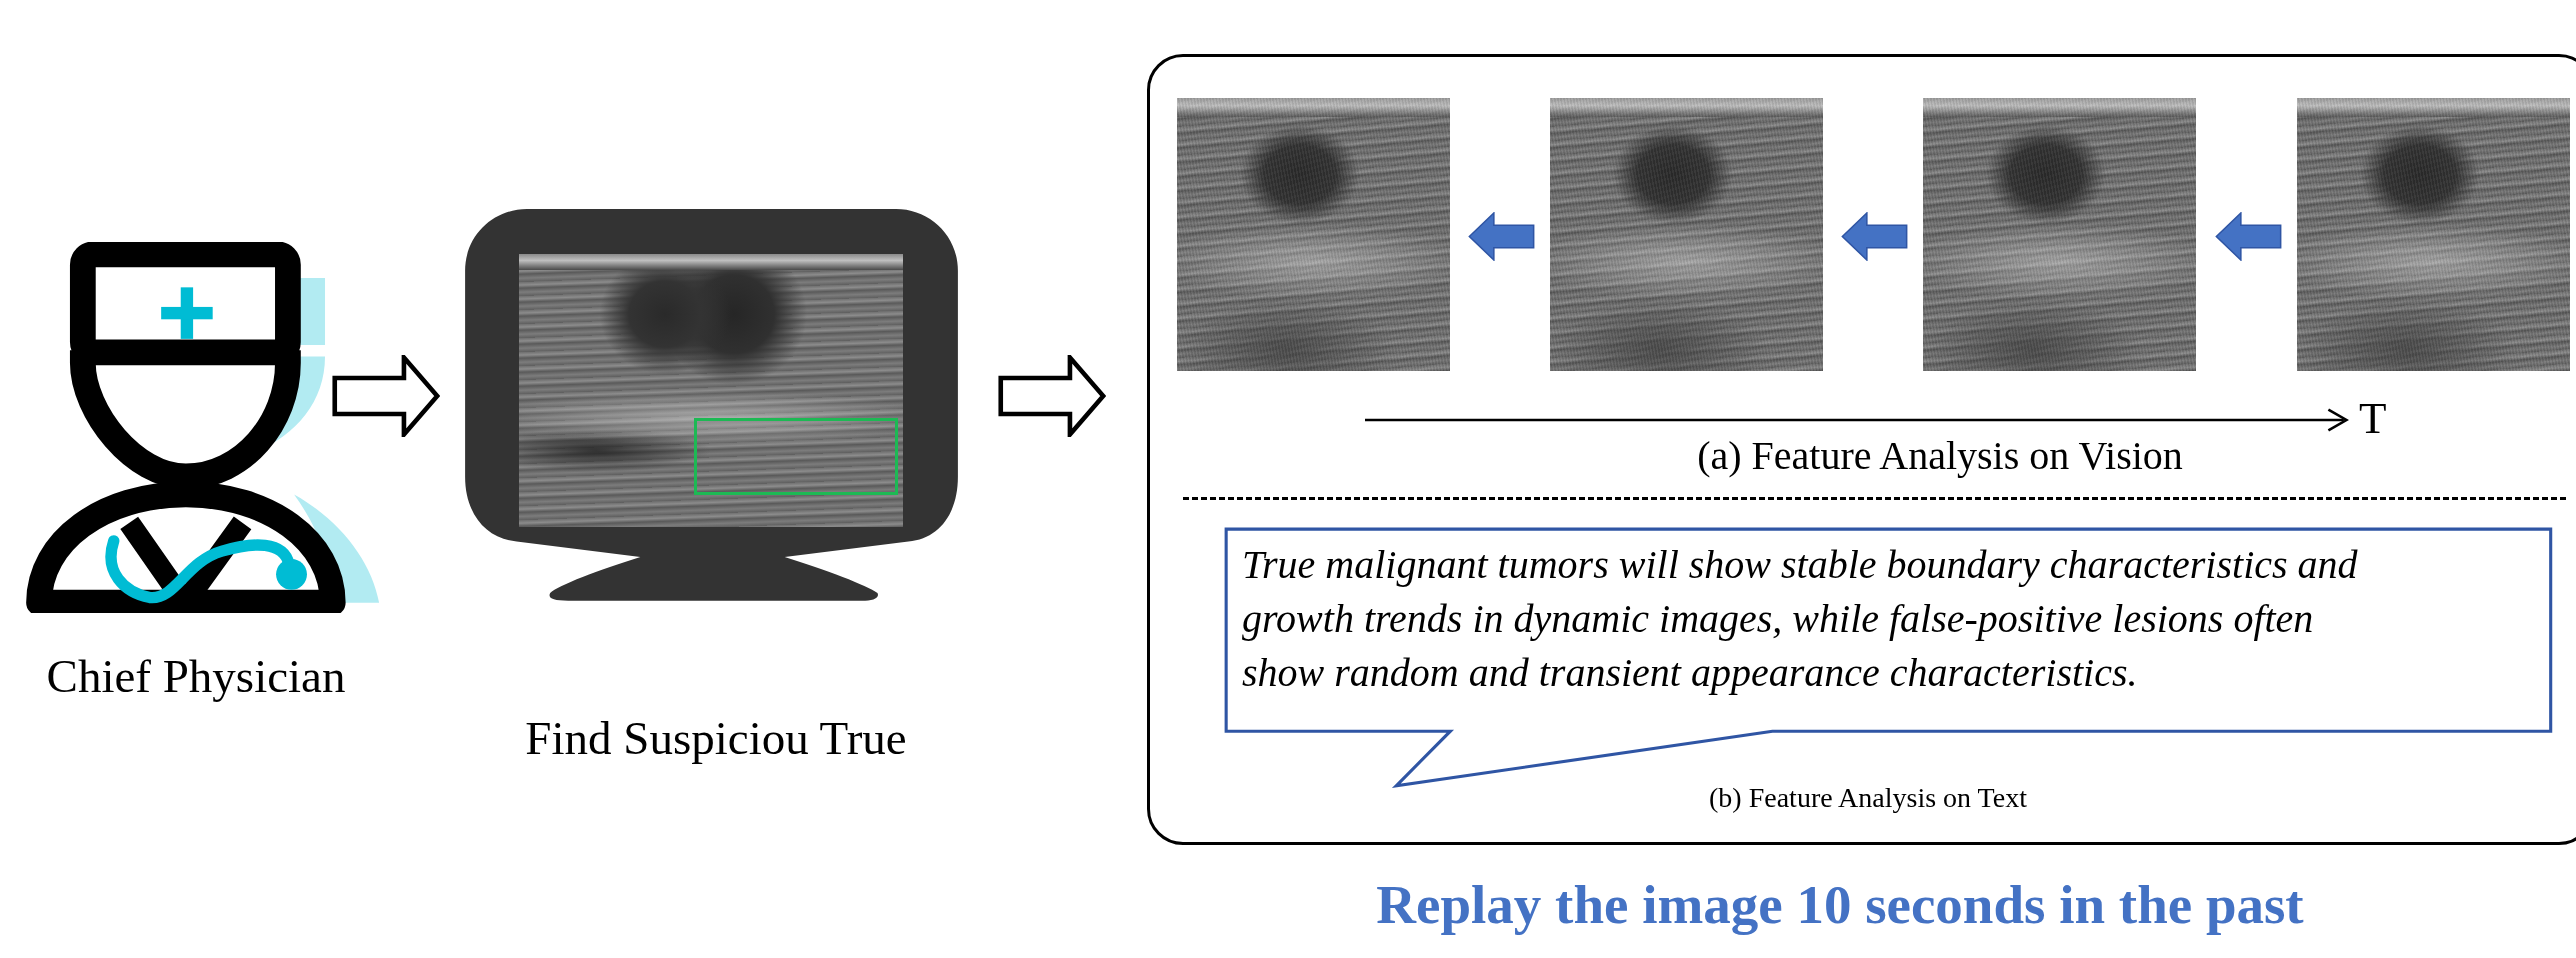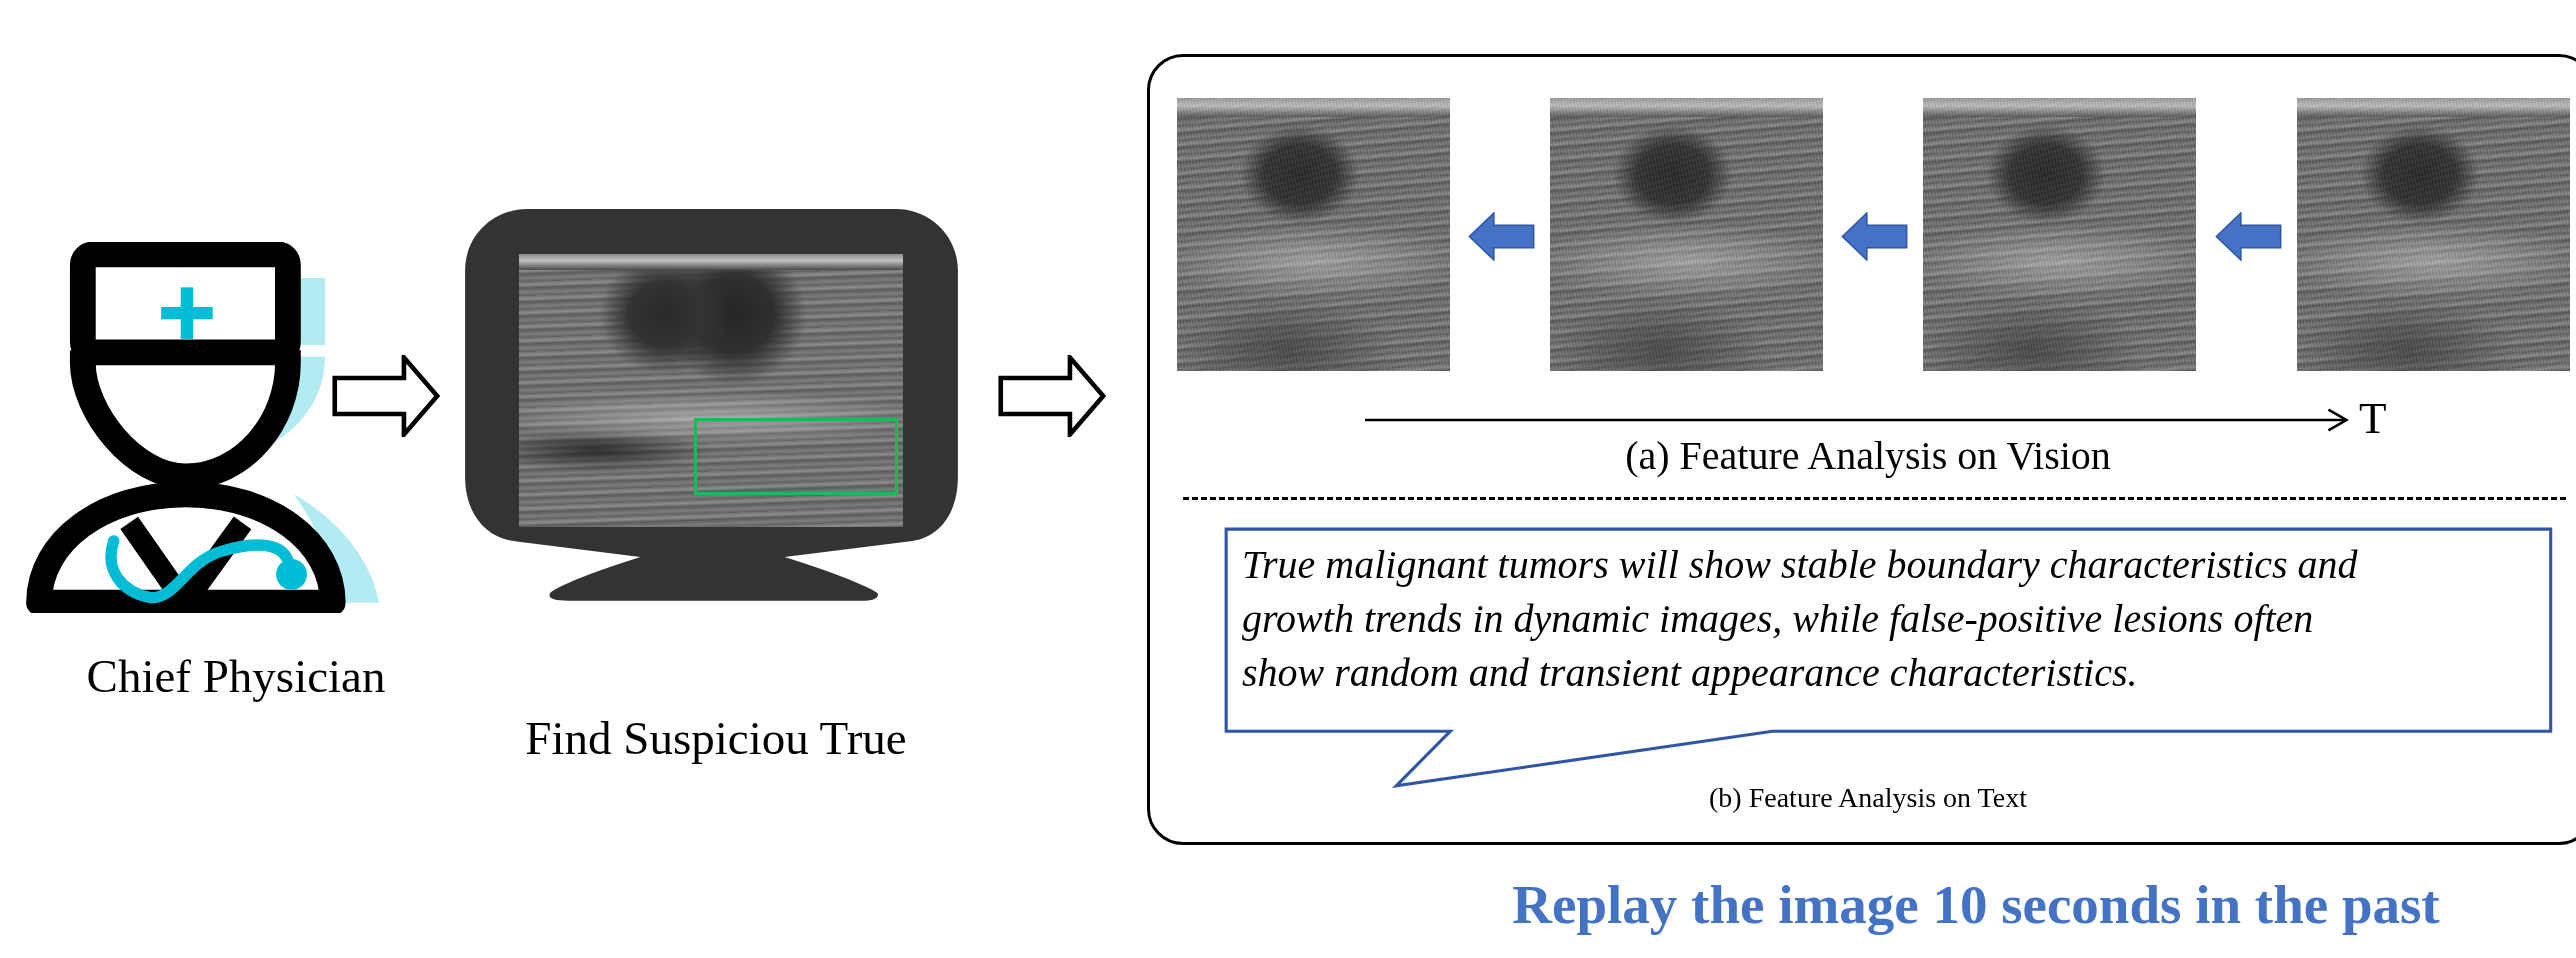--- a/index.html
+++ b/index.html
@@ -56,21 +56,21 @@
     <rect x="272" y="126" width="100" height="24" fill="#00bcd4"></rect>
 
     <path d="M 35 700 C 35 580 160 490 320 490 C 480 490 605 580 605 700 Z" fill="none" stroke="#000" stroke-width="50" stroke-linejoin="round"></path>
 
     <path d="M 210 545 L 318 700 L 430 545" fill="none" stroke="#000" stroke-width="42"></path>
 
     <path d="M 180 580 C 160 640 200 680 250 690 C 300 695 320 620 390 600 C 450 582 510 580 520 625" fill="none" stroke="#00bcd4" stroke-width="22" stroke-linecap="round"></path>
     <circle cx="525" cy="645" r="30" fill="#00bcd4"></circle>
   </svg>
 </div>
-<div class="label" style="left:196px; top:649px; font-size:47px;margin-left:40px;">Chief Physician</div>
+<div class="label" style="left:196px; top:649px; font-size:47px;">Chief Physician</div>
 
 <svg class="abs" style="left:332px; top:355px;" width="108" height="82" viewBox="0 0 210 160">
   <path d="M 5 45 L 140 45 L 140 5 L 205 80 L 140 155 L 140 115 L 5 115 Z" fill="#fff" stroke="#000" stroke-width="9"></path>
 </svg>
 
 <div class="abs" style="left:465px; top:209px; width:493px; height:433px;">
   <svg width="493" height="433" viewBox="0 0 956 840" style="position:absolute; left:0; top:0;">
     <path d="M 120 0 L 836 0 C 900 0 956 50 956 120 L 956 520 C 956 590 920 640 860 645 L 620 675 C 700 700 780 730 800 745 C 805 755 790 760 770 760 L 200 760 C 170 760 160 755 165 745 C 180 730 260 700 340 675 L 100 645 C 40 640 0 590 0 520 L 0 120 C 0 50 56 0 120 0 Z" fill="#333333"></path>
   </svg>
   <div class="screen-img" style="left:54px; top:45px; width:384px; height:273px;"></div>
@@ -98,29 +98,29 @@
 <svg class="abs" style="left:2215px; top:212px;" width="67" height="49" viewBox="0 0 130 96">
   <path d="M 2 48 L 50 2 L 50 26 L 128 26 L 128 70 L 50 70 L 50 94 Z" fill="#4472c4" stroke="#2f55a4" stroke-width="3"></path>
 </svg>
 
 <svg class="abs" style="left:1365px; top:407px;" width="984" height="26" viewBox="0 0 1910 50">
   <line x1="0" y1="25" x2="1900" y2="25" stroke="#000" stroke-width="5"></line>
   <path d="M 1870 5 L 1905 25 L 1870 45" fill="none" stroke="#000" stroke-width="5"></path>
 </svg>
 <div class="abs" style="left:2359px; top:392px; font-size:45px;">T</div>
 
-<div class="label" style="left:1868px; top:432px; font-size:40px;">(a) Feature Analysis on Vision</div>
+<div class="label" style="left:1940px; top:432px; font-size:40px;">(a) Feature Analysis on Vision</div>
 
 <div class="abs" style="left:1183px; top:497px; width:1383px; border-top:3.1px dashed #000;"></div>
 
 <svg class="abs" style="left:1221px; top:524px;" width="1340" height="268" viewBox="0 0 2600 520">
   <path d="M 10 10 L 2580 10 L 2580 402 L 1070 402 L 340 508 L 445 402 L 10 402 Z" fill="#fff" stroke="#2f55a4" stroke-width="6" stroke-linejoin="miter"></path>
 </svg>
 <div class="abs" style="left:1242px; top:538px; width:1298px; font-size:40px; line-height:54px;font-style:italic;">
   <div>True malignant tumors will show stable boundary characteristics and</div>
   <div>growth trends in dynamic images, while false-positive lesions often</div>
   <div>show random and transient appearance characteristics.</div>
 </div>
 
 <div class="label" style="left:1868px; top:782px; font-size:28px;">(b) Feature Analysis on Text</div>
 
-<div class="label" style="left:1976px; top:873px; font-size:55px; font-weight:bold; color:#4472c4;">Replay the image 10 seconds in the past</div>
+<div class="label" style="left:1840px; top:873px; font-size:55px; font-weight:bold; color:#4472c4;">Replay the image 10 seconds in the past</div>
 
 
 </body></html>

